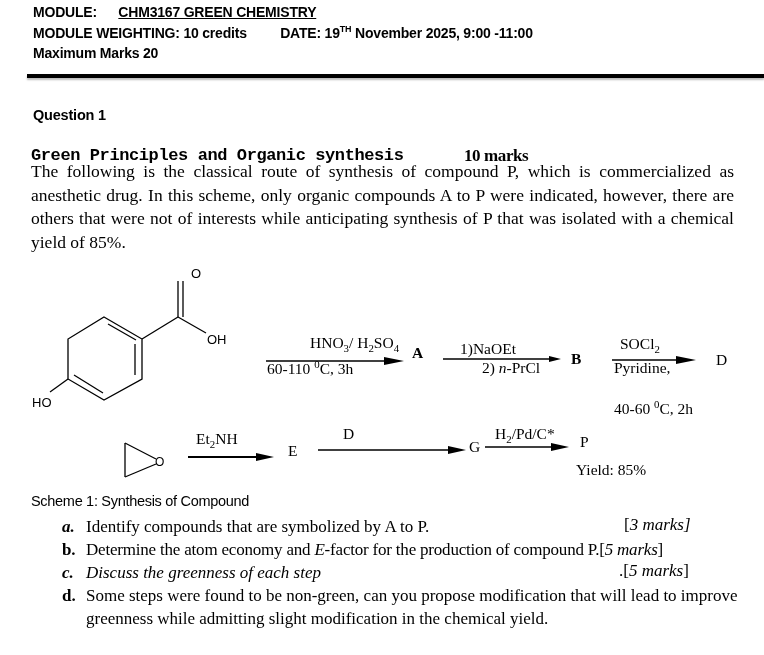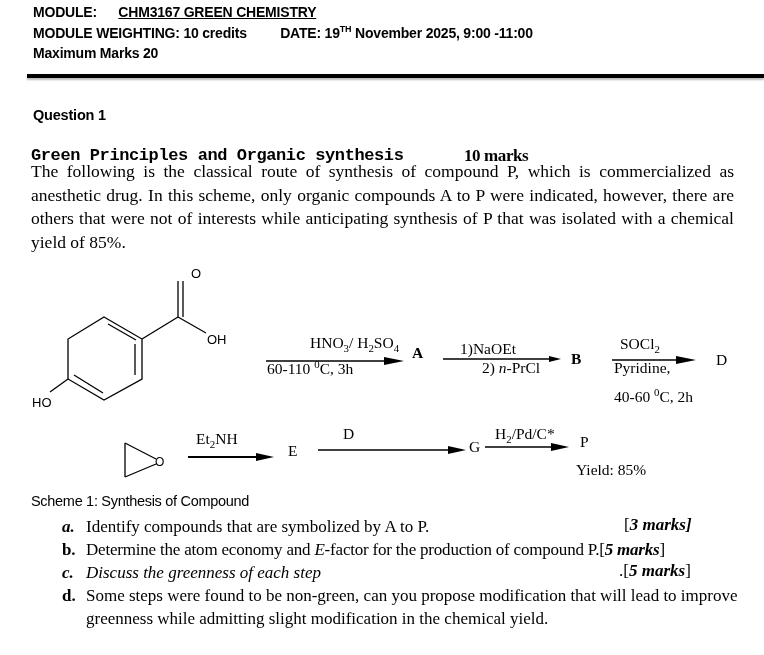--- a/index.html
+++ b/index.html
@@ -6,21 +6,21 @@
     body { width: 764px; height: 655px; position: relative; overflow: hidden; color: #000; }
     .abs { position: absolute; white-space: nowrap; }
     .cal { font-family: "Liberation Sans", sans-serif; font-weight: bold; font-size: 14px; letter-spacing: -0.2px; }
     .u { text-decoration: underline; }
     .rule { position: absolute; left: 27px; width: 737px; top: 74px; height: 4px; background: #000; box-shadow: 0 2px 2px #bbb; }
     .para { position: absolute; left: 31px; width: 703px; font-family: "Liberation Serif", serif; font-size: 17.5px; line-height: 23.5px; text-align: justify; }
     .chem { font-family: "Liberation Serif", serif; font-size: 15.5px; }
     sub, sup { font-size: 70%; line-height: 0; }
     .q-item { position: absolute; left: 62px; font-family: "Liberation Serif", serif; font-size: 17px; line-height: 23px; }
     .q-letter { display: inline-block; width: 24px; font-weight: bold; }
-    .marks { font-style: italic; font-weight: bold; margin-top: 20px; }
+    .marks { font-style: italic; font-weight: normal; margin-top: 20px; }
   </style>
 </head>
 <body>
 
 <div class="abs cal" style="left:33px; top:4px;">
   <span>MODULE:</span>
   <span style="display:inline-block;width:14px;"></span>
   <span class="u">CHM3167 GREEN CHEMISTRY</span>
 </div>
 <div class="abs cal" style="left:33px; top:25px;">
@@ -74,21 +74,21 @@
 </svg>
 <div class="abs chem" style="left:482px; top:359px;"><span>2) </span><i>n</i><span>-PrCl</span></div>
 <div class="abs chem" style="left:571px; top:350px; font-weight:bold;">B</div>
 
 <div class="abs chem" style="left:620px; top:335px;"><span>SOCl</span><sub>2</sub></div>
 <svg class="abs" style="left:612px; top:355px;" width="86" height="10">
   <line x1="0" y1="5" x2="70" y2="5" stroke="#000" stroke-width="1.5"></line>
   <polygon points="64,1 84,5 64,9" fill="#000"></polygon>
 </svg>
 <div class="abs chem" style="left:614px; top:359px;">Pyridine,</div>
-<div class="abs chem" style="left:614px; top:388px;"><span>40-60 </span><sup>0</sup><span>C, 2h</span></div>
+<div class="abs chem" style="left:614px; top:400px;"><span>40-60 </span><sup>0</sup><span>C, 2h</span></div>
 <div class="abs chem" style="left:716px; top:351px;">D</div>
 
 <svg class="abs" style="left:118px; top:440px;" width="60" height="40">
   <g stroke="#000" stroke-width="1.3" fill="none">
     <line x1="7" y1="3" x2="7" y2="37"></line>
     <line x1="7" y1="3" x2="38" y2="19"></line>
     <line x1="7" y1="37" x2="38" y2="24"></line>
   </g>
   <text x="37" y="26" font-family="Liberation Sans, sans-serif" font-size="12">O</text>
 </svg>

